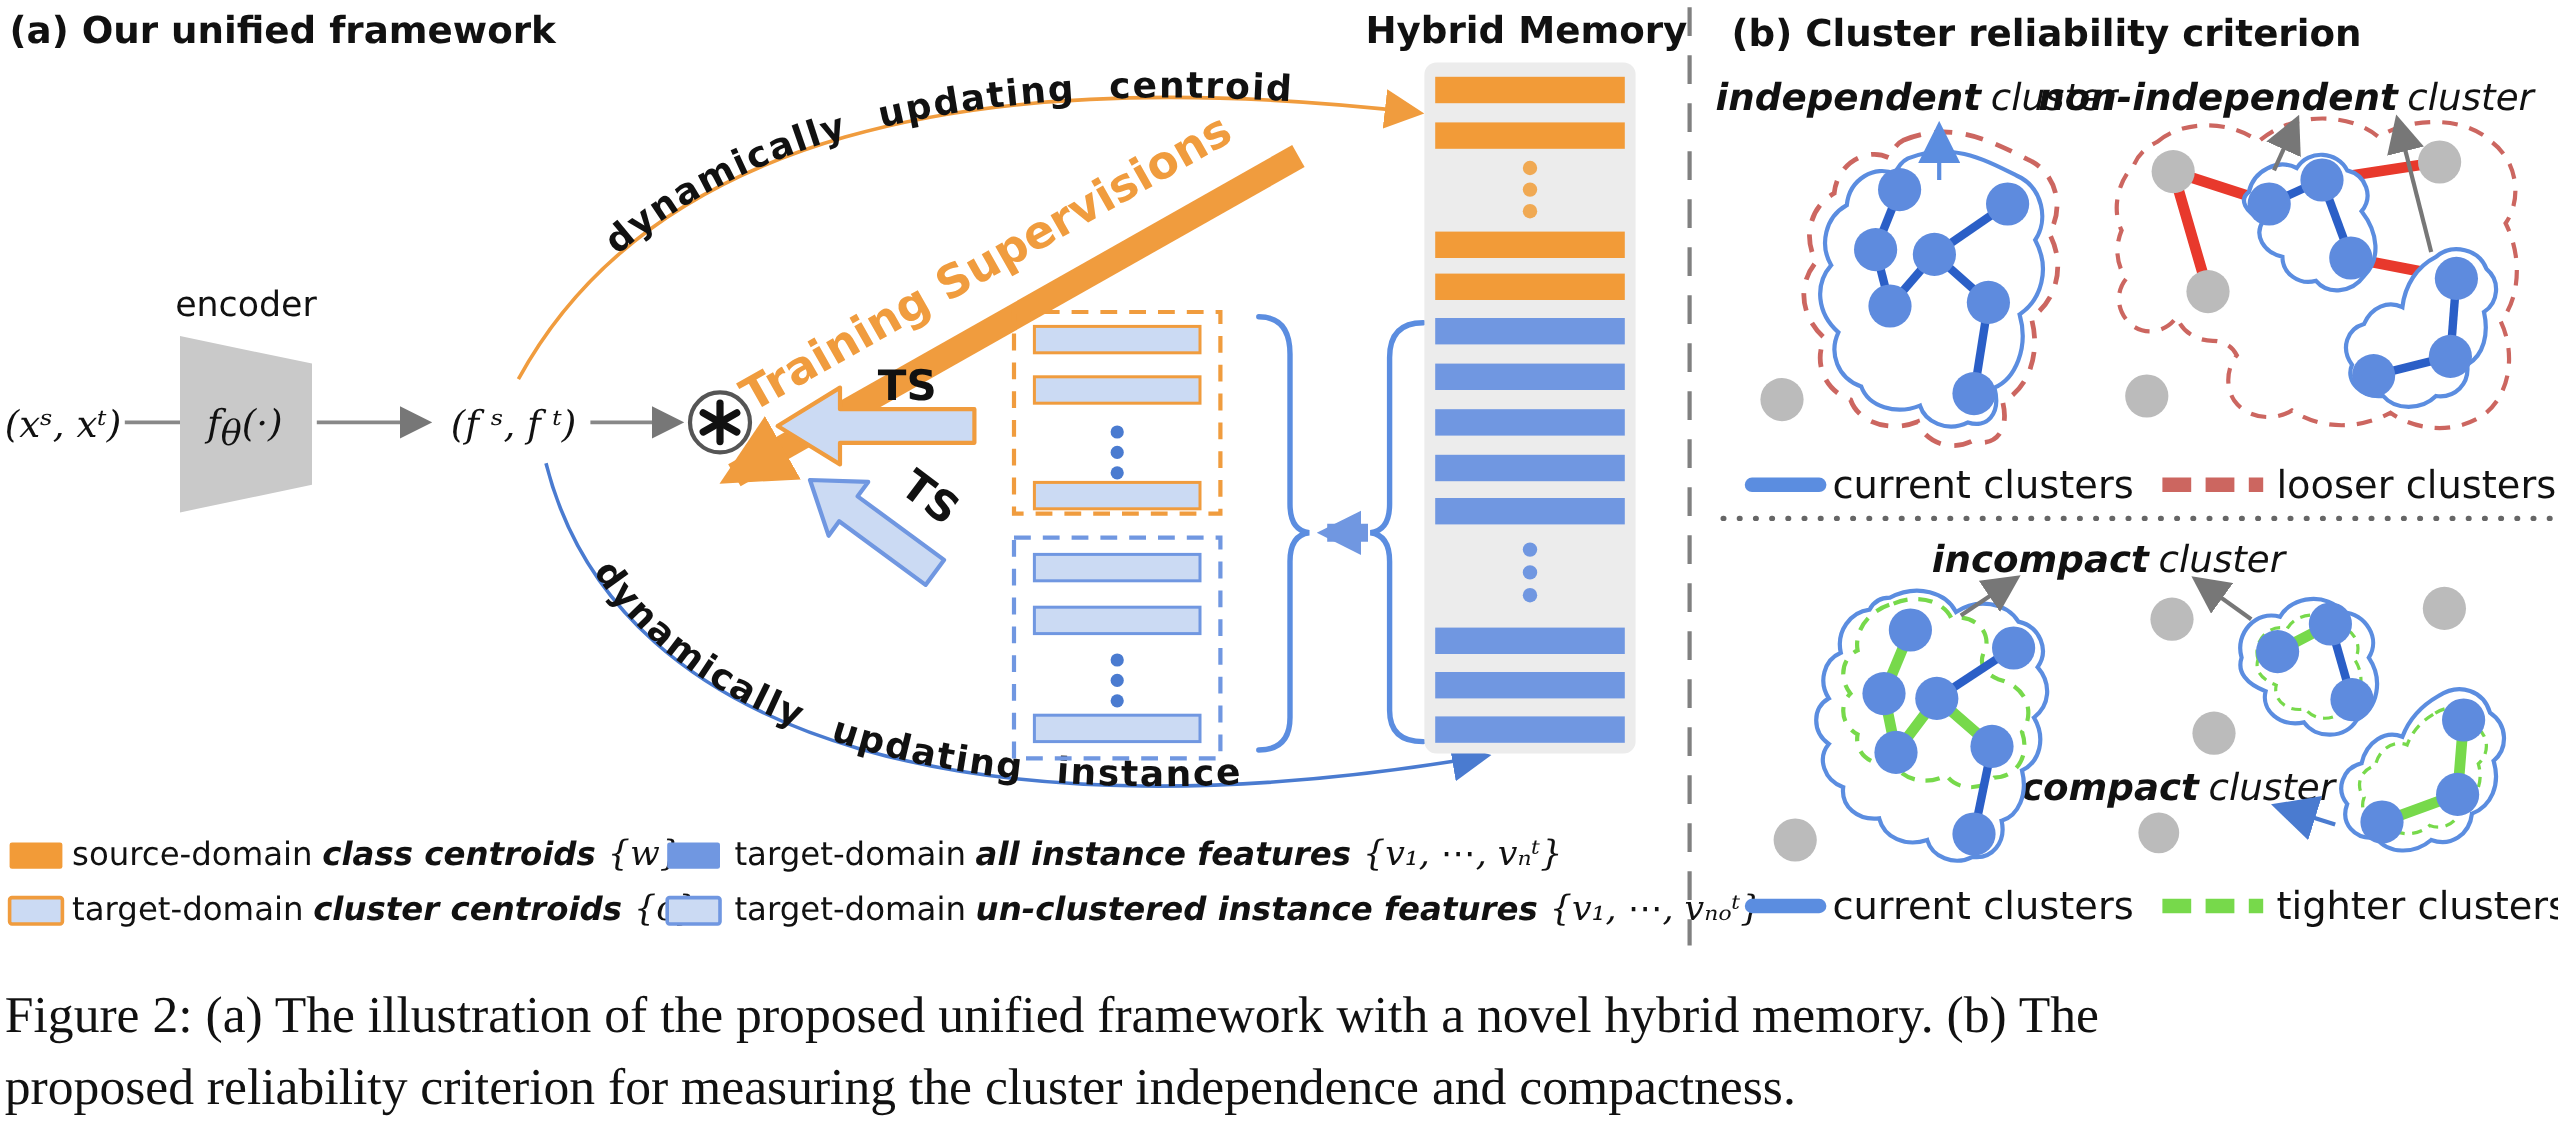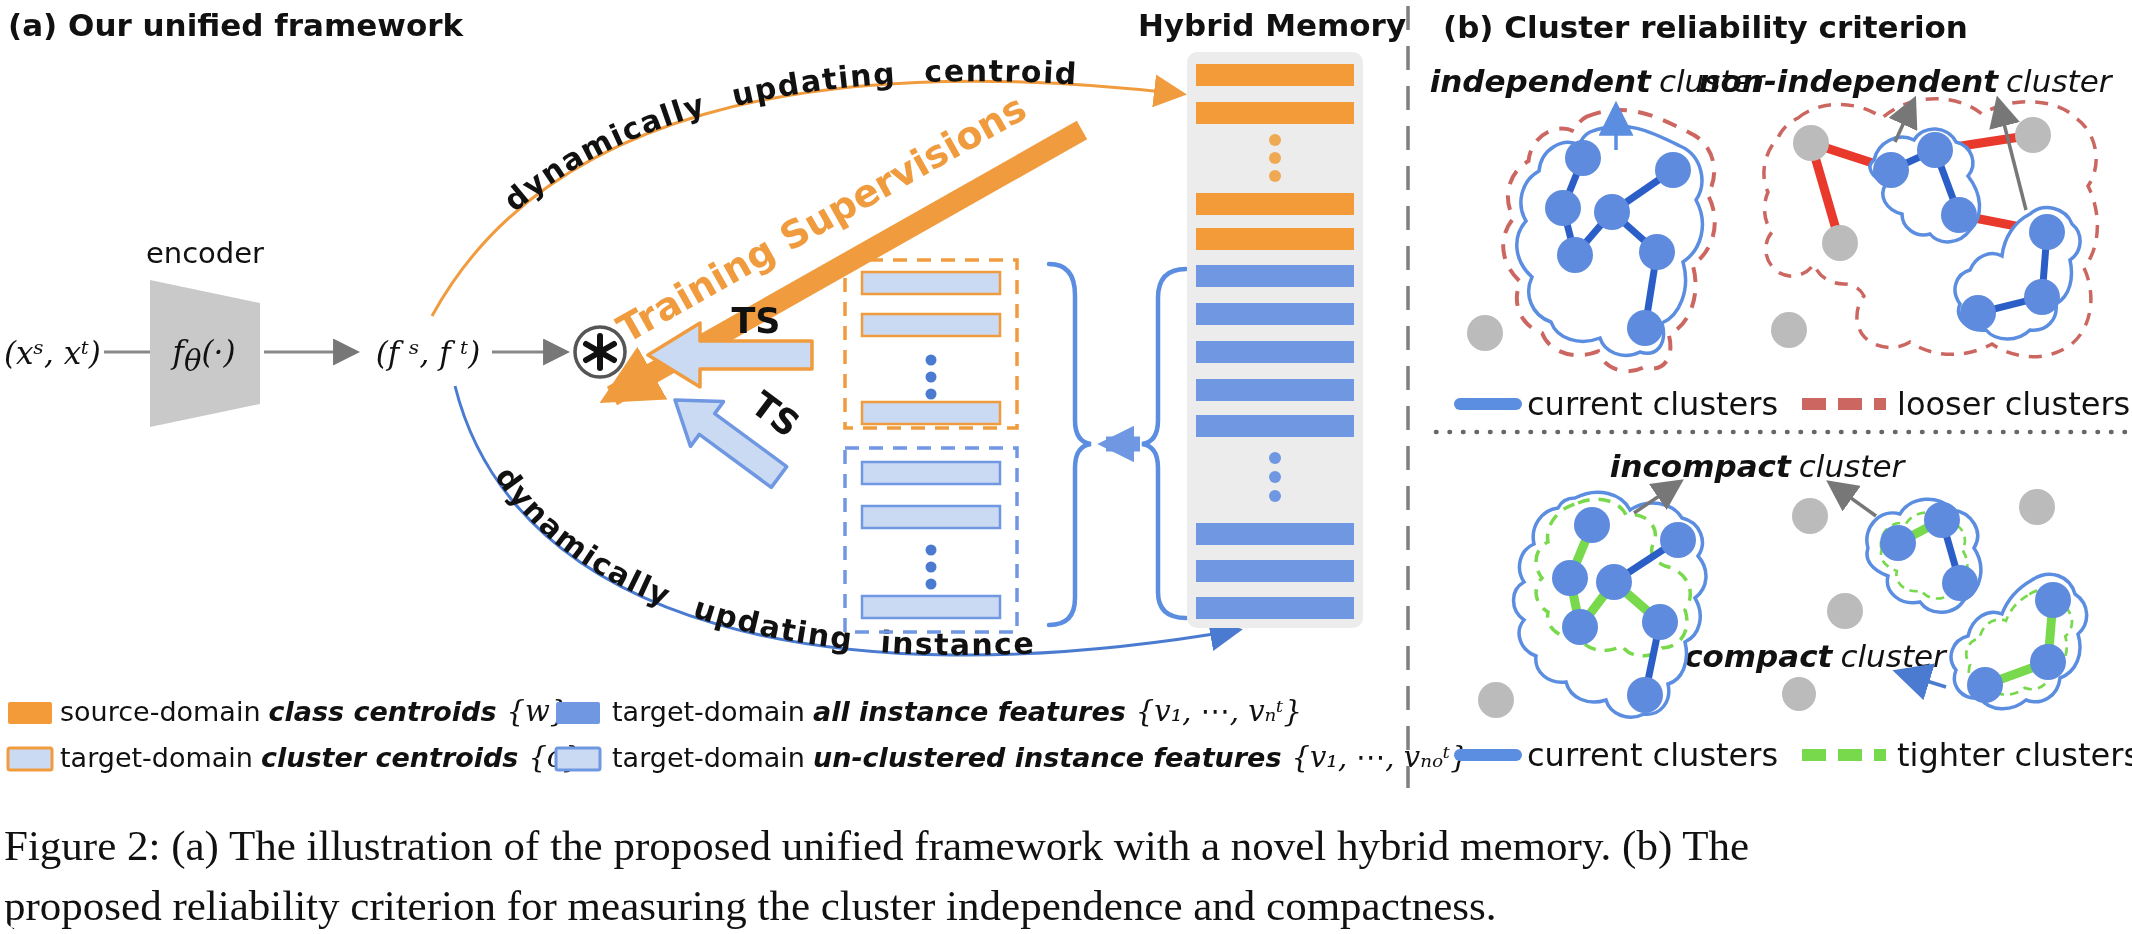--- a/index.html
+++ b/index.html
@@ -1,16 +1,16 @@
 <!DOCTYPE html>
 <html><head>
 <meta charset="utf-8">
 <style>
   html,body{margin:0;padding:0;background:#ffffff;}
-  .stage{width:2132px;height:934px;position:relative;background:#fff;overflow:hidden;border-radius:30px;}
+  .stage{width:2132px;height:934px;position:relative;background:#fff;overflow:hidden;}
   svg{display:block;}
   text{font-family:"DejaVu Sans",sans-serif;fill:#111;}
   .title{font-size:31px;font-weight:bold;}
   .plain{font-size:29px;}
   .math{font-family:"DejaVu Serif","DejaVu Sans",serif;font-style:italic;font-size:31px;}
   .mathsm{font-family:"DejaVu Serif","DejaVu Sans",serif;font-style:italic;font-size:29px;}
   .lg{font-size:27px;}
   .lg .bi{font-weight:bold;font-style:italic;}
   .lgb{font-size:32px;}
   .clab{font-size:31px;font-style:italic;}

